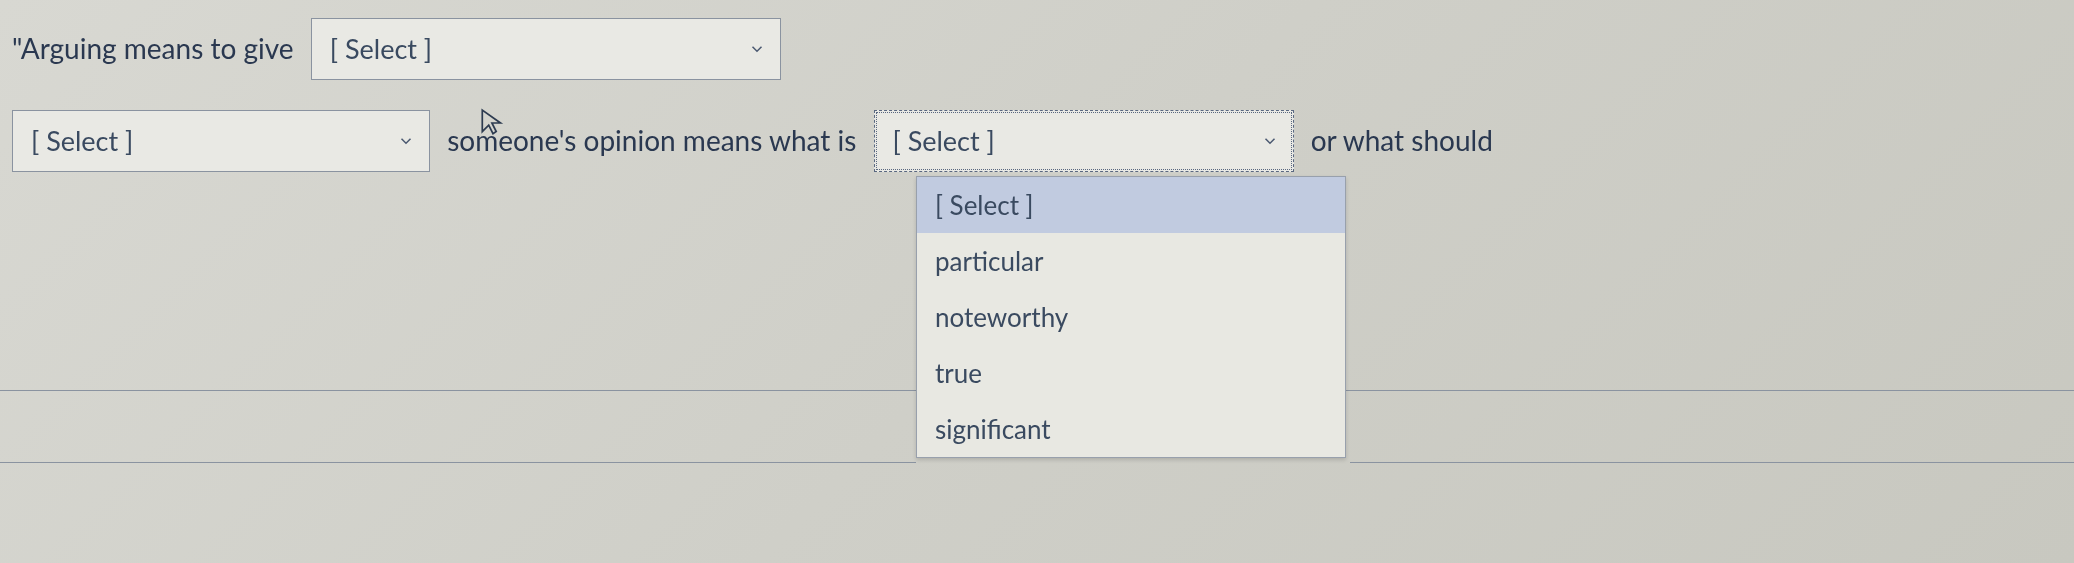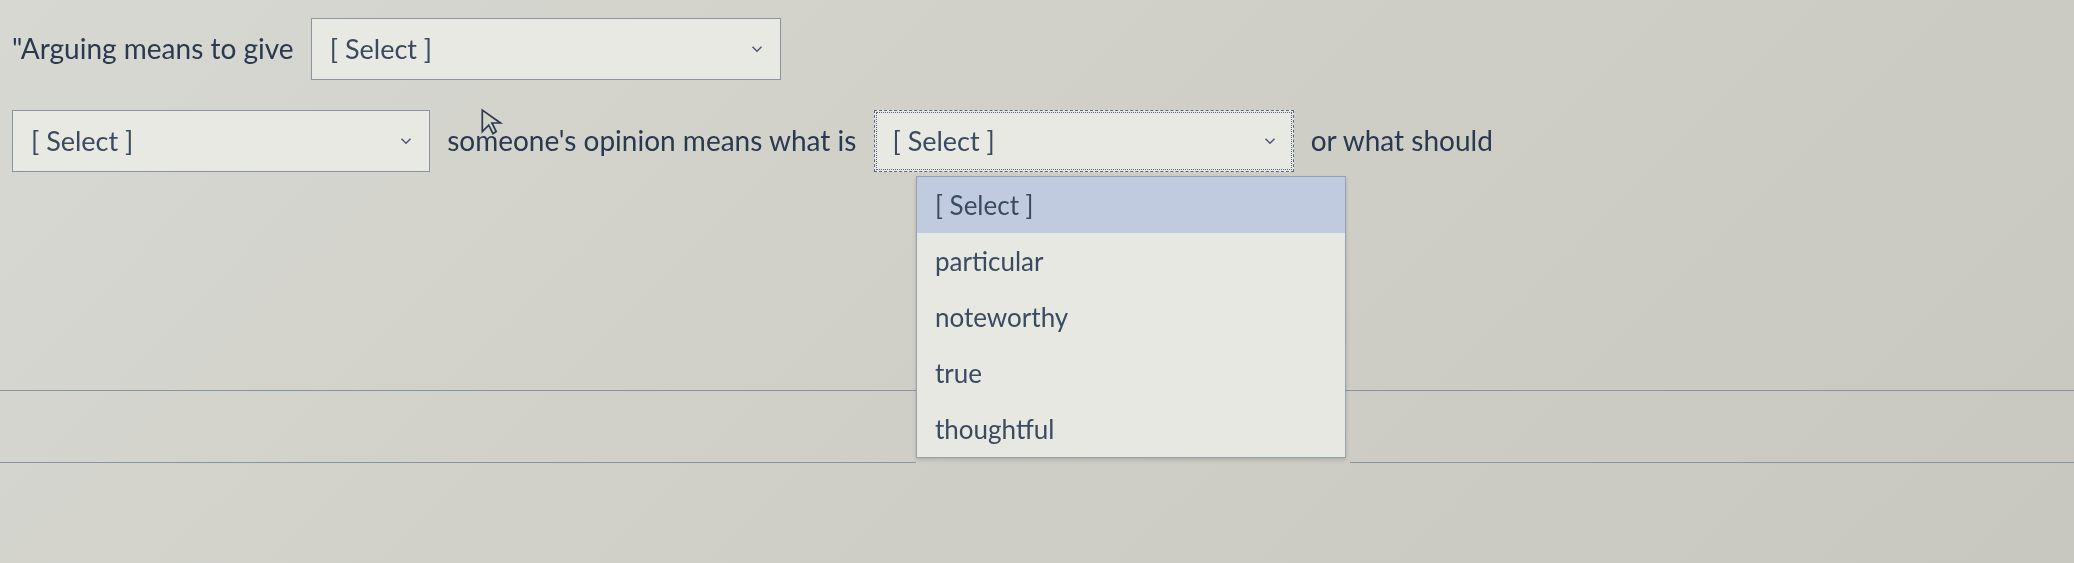--- a/index.html
+++ b/index.html
@@ -165,21 +165,21 @@
 
 
   </div>
 </div>
 
 <div class="dropdown-list">
   <div class="dropdown-item highlight">[ Select ]</div>
   <div class="dropdown-item">particular</div>
   <div class="dropdown-item">noteworthy</div>
   <div class="dropdown-item">true</div>
-  <div class="dropdown-item">thoughtful</div>
+  <div class="dropdown-item">significant</div>
 </div>
 
 <div class="cursor">
   <svg viewBox="0 0 24 28">
     <path d="M2 2 L2 22 L8 16 L12 24 L15 22 L11 14 L19 14 Z" fill="none" stroke="#2d3b50" stroke-width="1.6"></path>
   </svg>
 </div>
 
 <div class="hr-line hr1"></div>
 <div class="hr-line hr2" style="right:auto; width:916px;"></div>

